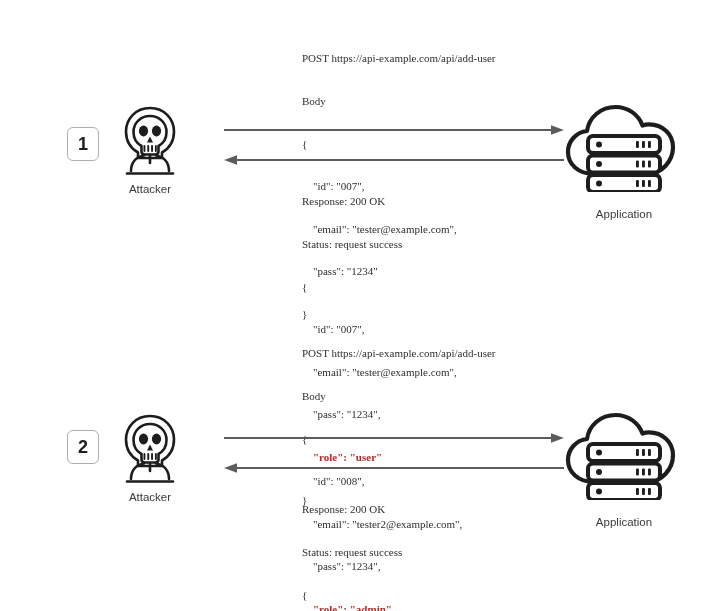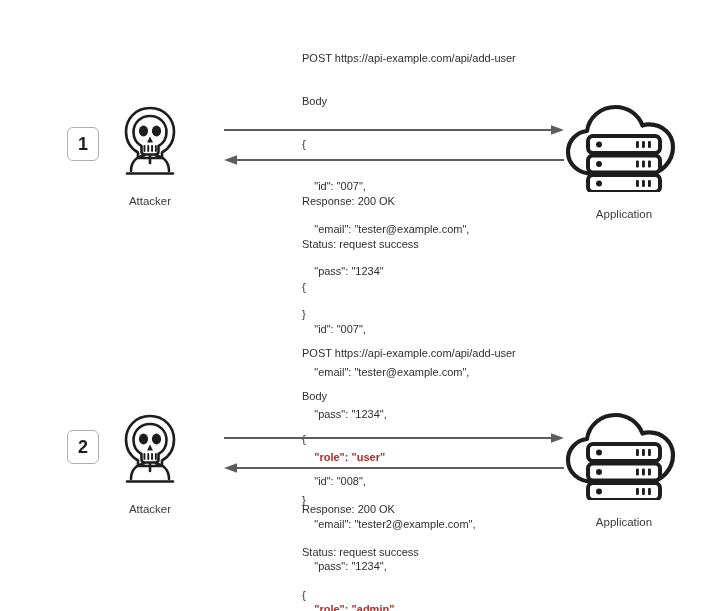--- a/index.html
+++ b/index.html
@@ -43,57 +43,57 @@
     position: absolute;
     width: 76px;
     text-align: center;
   }
   .actor .glyph {
     display: block;
     margin: 0 auto;
   }
   .actor .caption {
     display: block;
+    font-size: 11.5px;
+    color: #3a3a3a;
+    white-space: nowrap;
+  }
+
+  
+  .endpoint {
+    position: absolute;
+    width: 136px;
+    text-align: center;
+  }
+  .endpoint .glyph {
+    display: block;
+    margin: 0 auto;
+  }
+  .endpoint .caption {
+    display: block;
     margin-top: 12px;
     font-size: 11.5px;
     color: #3a3a3a;
     white-space: nowrap;
   }
 
   
-  .endpoint {
-    position: absolute;
-    width: 136px;
-    text-align: center;
-  }
-  .endpoint .glyph {
-    display: block;
-    margin: 0 auto;
-  }
-  .endpoint .caption {
-    display: block;
-    margin-top: 12px;
-    font-size: 11.5px;
-    color: #3a3a3a;
-    white-space: nowrap;
-  }
-
-  
   .arrow {
     position: absolute;
     height: 12px;
   }
 
   
   .msgblock {
     position: absolute;
     font-size: 11px;
     line-height: 14.2px;
     color: #2f2f2f;
     white-space: pre;
+    font-family: Liberation Serif, serif;
   }
   .msgblock .ln {
     display: block;
     white-space: pre;
   }
   .msgblock .ln.hl {
     font-weight: bold;
   }
 </style>
 </head>

